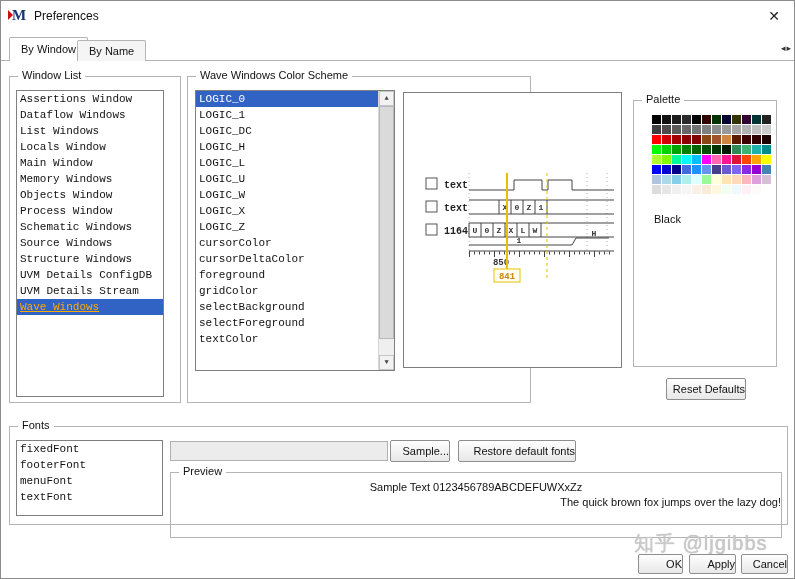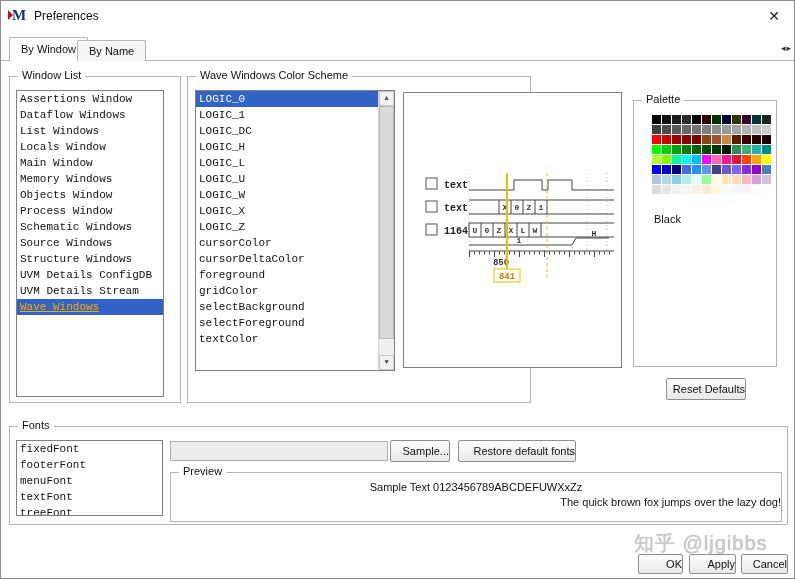--- a/index.html
+++ b/index.html
@@ -299,29 +299,28 @@
   <div class="btn h22" style="left:665px; top:377px; width:80px;">Reset Defaults</div>
 
   <div class="group" style="left:8px; top:425px; width:779px; height:99px;">
     <span class="group-label">Fonts</span>
 
     <div class="listbox font-list" style="left:6px; top:13px; width:147px; height:76px;">
         <div class="list-item">fixedFont</div>
         <div class="list-item">footerFont</div>
         <div class="list-item">menuFont</div>
         <div class="list-item">textFont</div>
-        <div class="list-item">treeFont</div>
       </div>
 
     <input class="entry" style="left: 160px; top: 14px; width: 218px;" value="">
 
     <div class="btn h22" style="left:380px; top:13px; width:60px;">Sample...</div>
     <div class="btn h22" style="left:448px; top:13px; width:118px;">Restore default fonts</div>
 
-    <div class="group" style="left:160px; top:45px; width:612px; height:50px;">
+    <div class="group" style="left:160px; top:45px; width:612px; height:66px;">
       <span class="group-label">Preview</span>
       <div class="preview-line" style="top:8px;">Sample Text 0123456789ABCDEFUWXxZz</div>
       <div class="preview-line" style="top:23px;text-align:right;">The quick brown fox jumps over the lazy dog!</div>
     </div>
   </div>
 
   <div class="btn h20" style="left:637px; top:553px; width:45px;">OK</div>
   <div class="btn h20" style="left:688px; top:553px; width:47px;">Apply</div>
   <div class="btn h20" style="left:740px; top:553px; width:47px;">Cancel</div>
 

